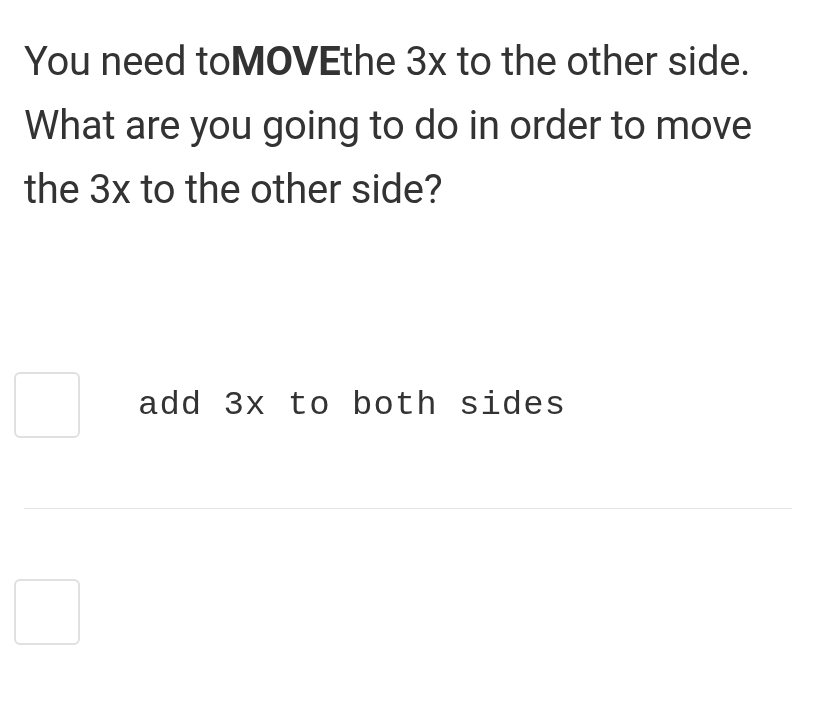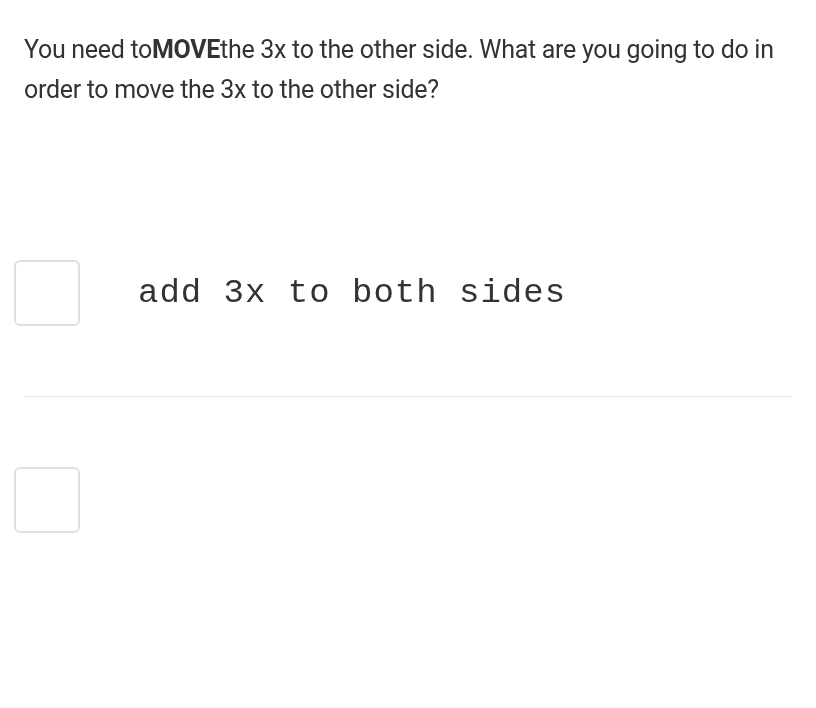--- a/index.html
+++ b/index.html
@@ -9,21 +9,21 @@
     }
     body {
       width: 816px;
       height: 708px;
       background: #ffffff;
       font-family: -apple-system, BlinkMacSystemFont, 'Segoe UI', Roboto, Helvetica, Arial, sans-serif;
       padding: 30px 24px 0 24px;
       overflow: hidden;
     }
     .question {
-      font-size: 25px;
+      font-size: 40px;
       line-height: 1.6;
       color: #333333;
       font-weight: 400;
       margin-bottom: 150px;
       letter-spacing: -0.3px;
     }
     .question strong {
       font-weight: 700;
     }
     .options {

